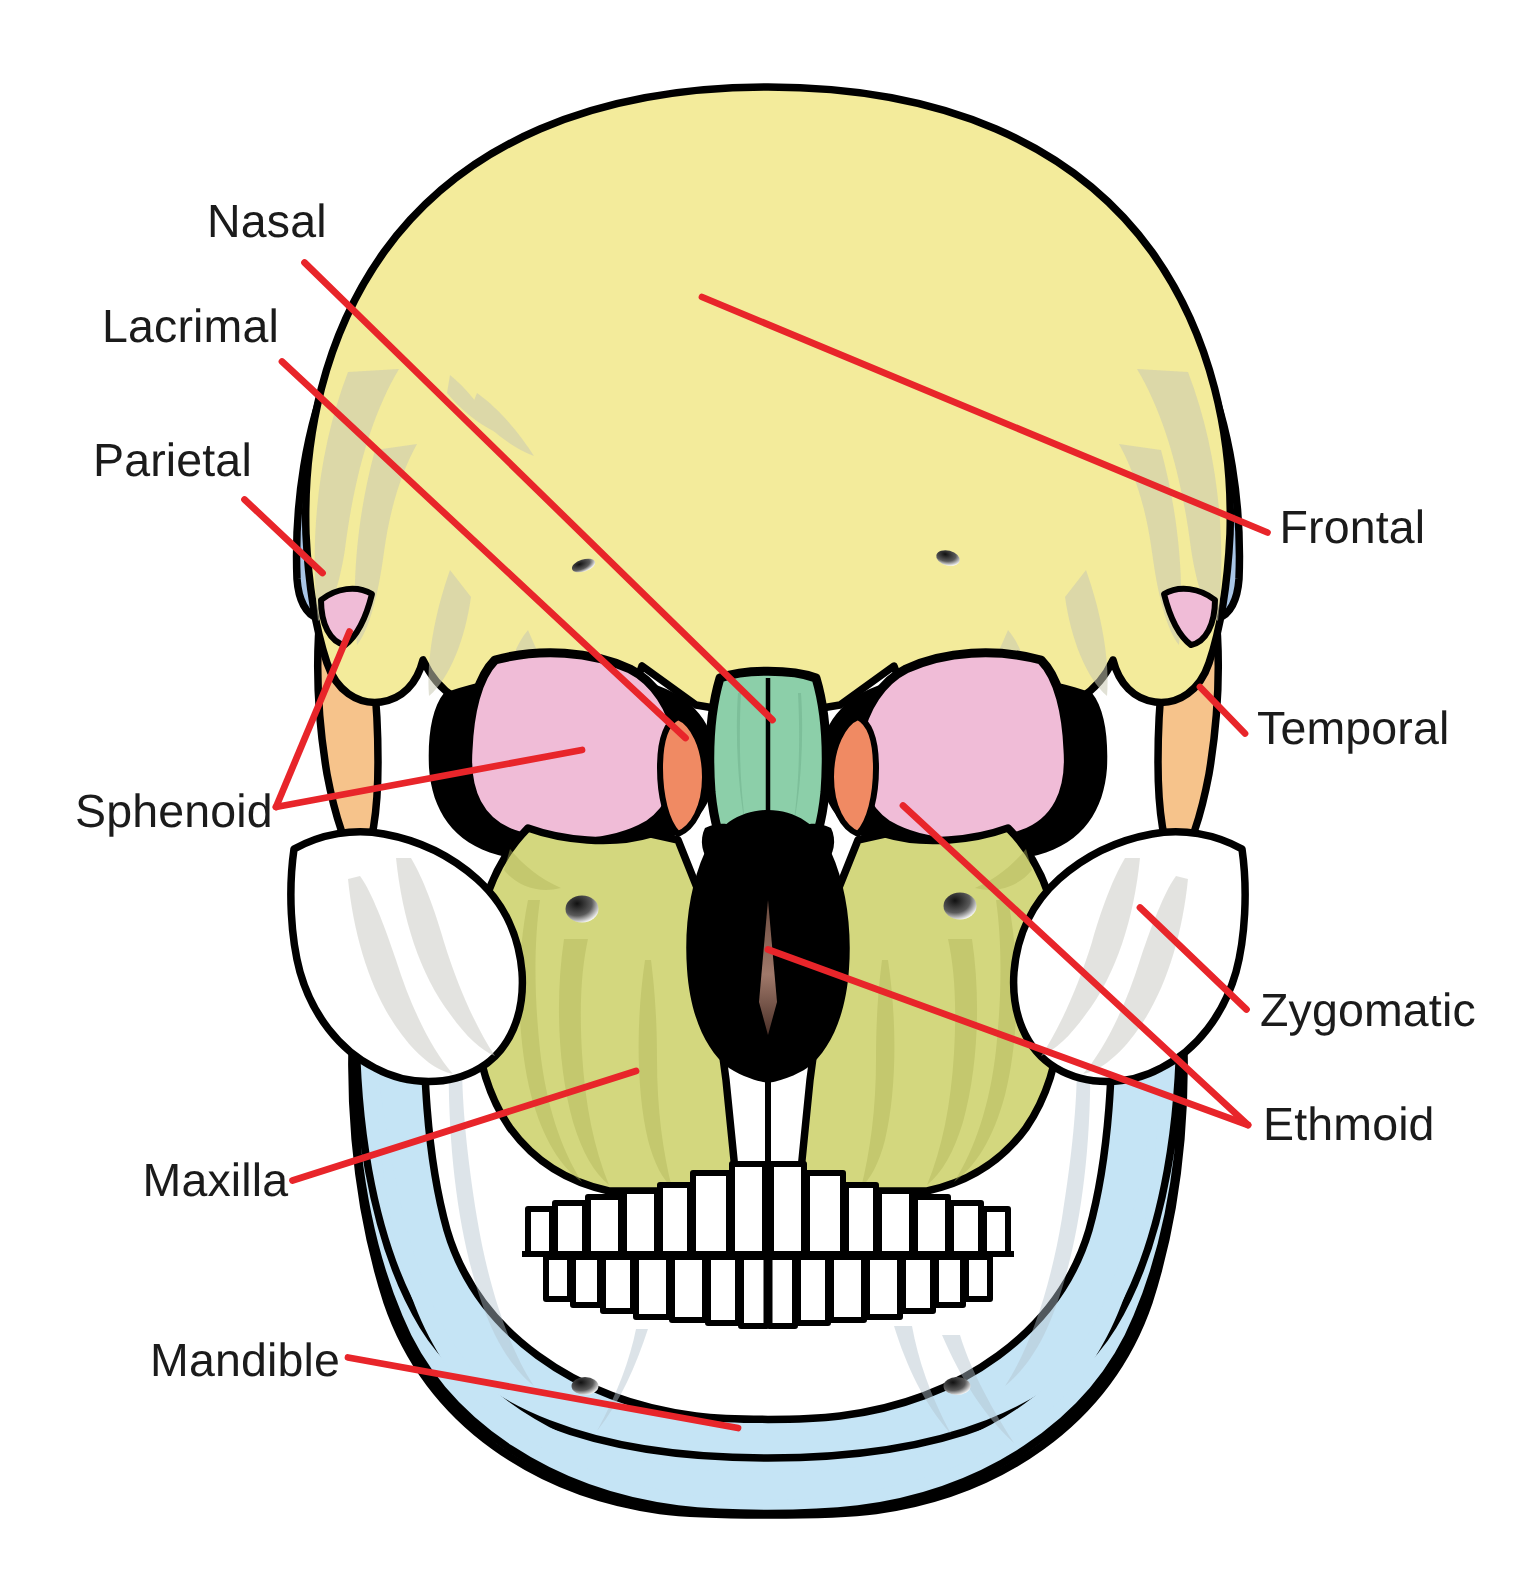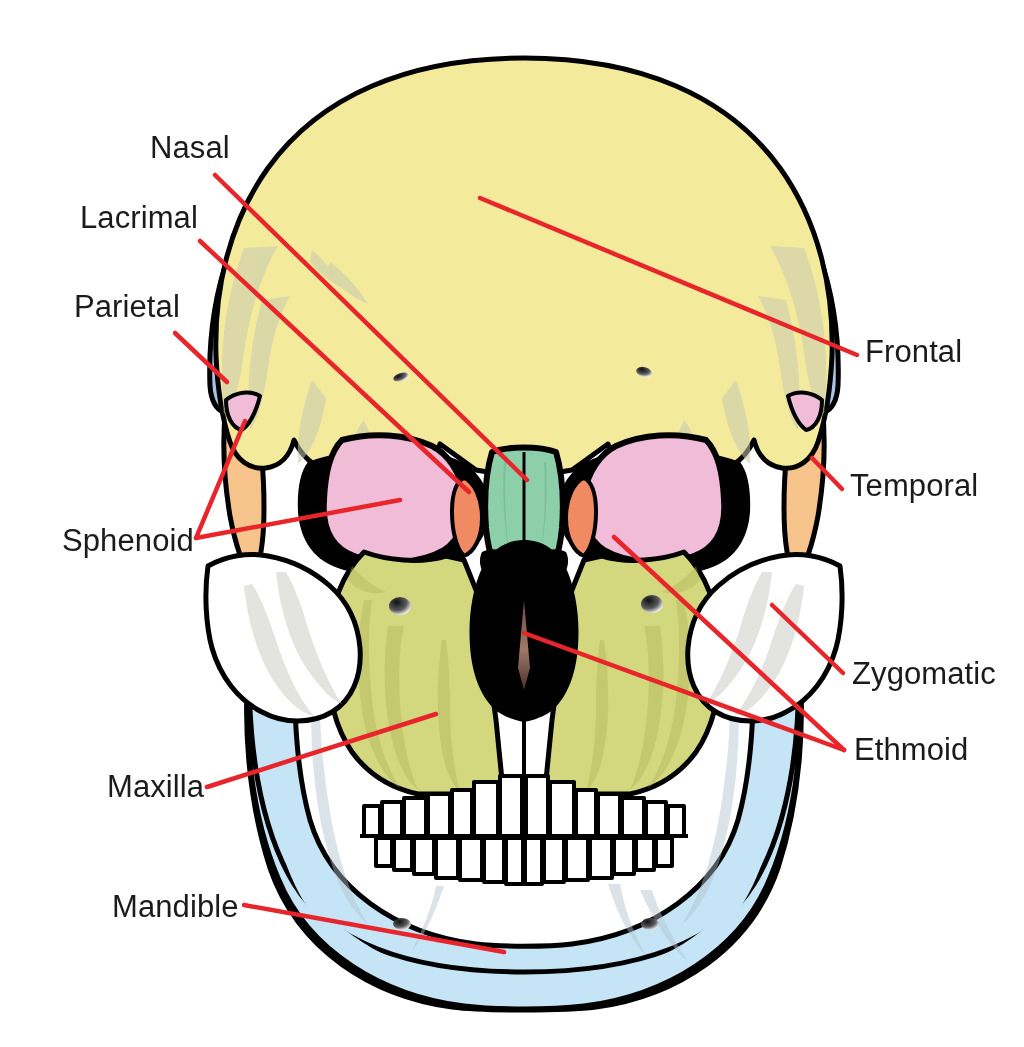--- a/index.html
+++ b/index.html
@@ -10,21 +10,21 @@
   }
   body {
     width: 1024px;
     height: 1047px;
     position: relative;
     overflow: hidden;
     font-family: "Liberation Sans", sans-serif;
   }
   #figure {
     position: absolute;
-    left: 12px;
+    left: 0;
     top: 0;
     width: 835px;
     height: 1047px;
   }
   .label-text {
     font-family: "Liberation Sans", sans-serif;
     font-size: 31px;
     fill: #1b1b1b;
     letter-spacing: 0.1px;
   }

